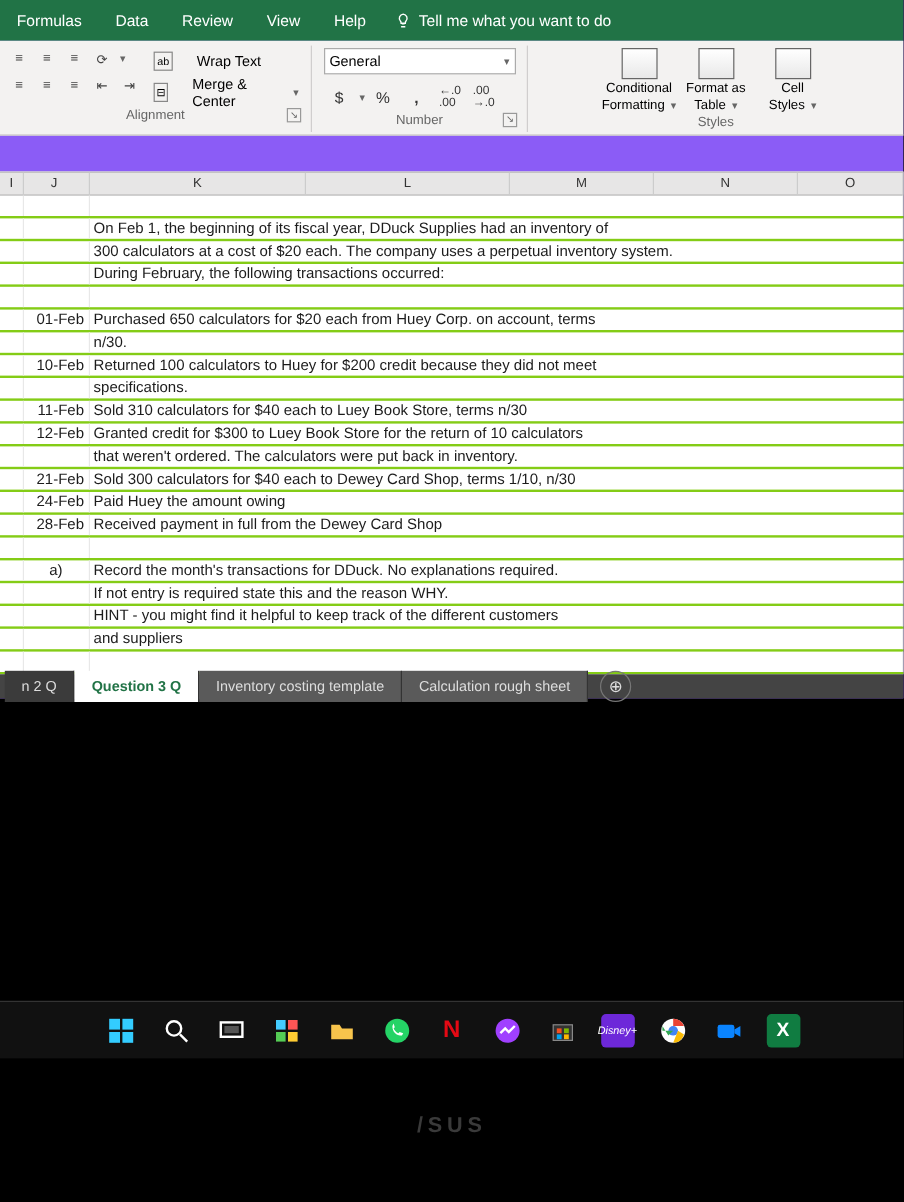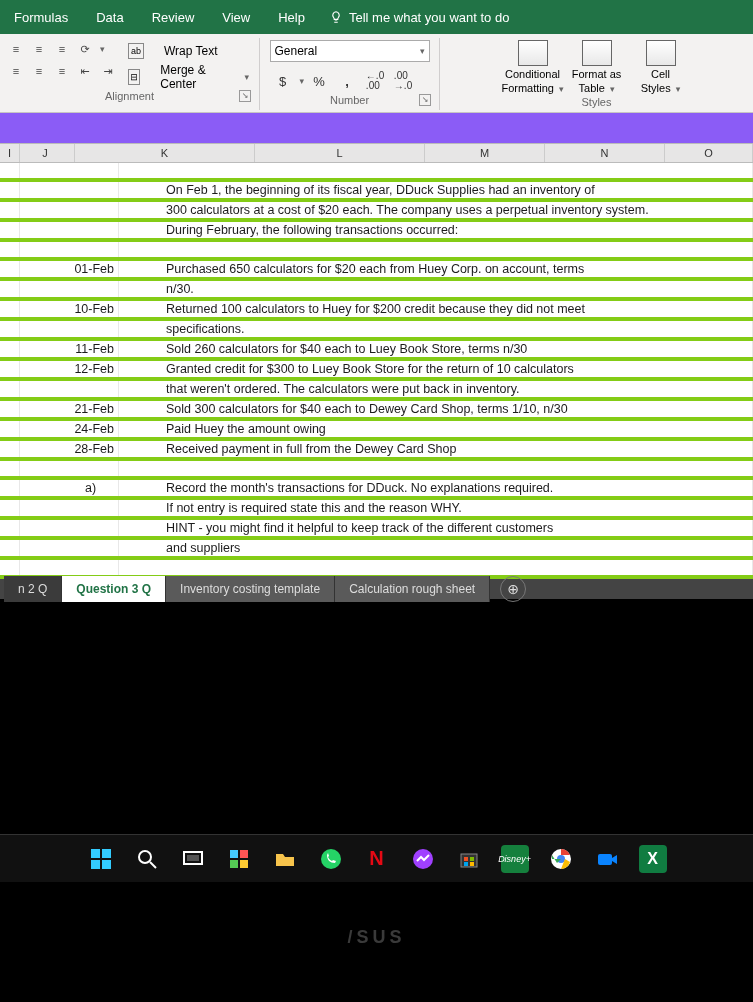--- a/index.html
+++ b/index.html
@@ -97,21 +97,21 @@
   .num-btn.small{font-size:10px;line-height:1;}
   
   .styles-row{display:flex;}
   .style-btn{display:flex;flex-direction:column;align-items:center;font-size:11px;gap:2px;width:64px;}
   .style-icon{width:30px;height:26px;border:1px solid #666;background:linear-gradient(#fff,#e8e8e8);}
   
   .sheet-area{background:#fff;margin-top:30px;}
   .col-headers{display:flex;background:#e7e6e6;border-top:1px solid #bbb;border-bottom:1px solid #bbb;height:20px;font-size:11px;}
   .col-h{border-right:1px solid #ccc;display:flex;align-items:center;justify-content:center;color:#333;}
   .grid{font-size:12.5px;color:#1c1c1c;}
-  .grow{display:flex;border-bottom:4px solid #84cc16;min-height:19px;gap:44px;}
+  .grow{display:flex;border-bottom:2px solid #84cc16;min-height:19px;}
   .cell{border-right:1px solid #e8e8e8;padding:1px 3px;overflow:hidden;white-space:nowrap;}
   .cI{width:20px;}
   .cJ{width:55px;text-align:right;padding-right:4px;}
   .cK{width:180px;}
   .rest{flex:1;}
   
   .sheet-tabs{
     background:#444;display:flex;align-items:center;height:20px;
     font-size:12px;padding-left:4px;gap:0;
   }
@@ -290,21 +290,21 @@
           <div class="cell rest">Returned 100 calculators to Huey  for $200 credit because they did not meet</div>
         </div>
       <div class="grow">
           <div class="cell cI"></div>
           <div class="cell cJ"></div>
           <div class="cell rest">specifications.</div>
         </div>
       <div class="grow">
           <div class="cell cI"></div>
           <div class="cell cJ">11-Feb</div>
-          <div class="cell rest">Sold 260 calculators for $40 each to Luey Book Store, terms n/30</div>
+          <div class="cell rest">Sold 310 calculators for $40 each to Luey Book Store, terms n/30</div>
         </div>
       <div class="grow">
           <div class="cell cI"></div>
           <div class="cell cJ">12-Feb</div>
           <div class="cell rest">Granted credit for $300 to Luey Book Store for the return of 10 calculators</div>
         </div>
       <div class="grow">
           <div class="cell cI"></div>
           <div class="cell cJ"></div>
           <div class="cell rest">that weren't ordered.  The calculators were put back in inventory.</div>
@@ -415,21 +415,21 @@
   </div>
   <div class="ticon">
     <svg width="22" height="22">
         <rect x="3" y="6" width="16" height="13" fill="#333" stroke="#888"></rect>
         <rect x="6" y="9" width="4" height="4" fill="#f25022"></rect>
         <rect x="12" y="9" width="4" height="4" fill="#7fba00"></rect>
         <rect x="6" y="14" width="4" height="4" fill="#00a4ef"></rect>
         <rect x="12" y="14" width="4" height="4" fill="#ffb900"></rect>
       </svg>
   </div>
-  <div class="ticon" style="background:#15803d;color:#fff;font-size:9px;font-style:italic;border-radius:4px;">Disney+</div>
+  <div class="ticon" style="background:#6d28d9;color:#fff;font-size:9px;font-style:italic;border-radius:4px;">Disney+</div>
   <div class="ticon">
     <svg width="22" height="22">
         <circle cx="11" cy="11" r="10" fill="#fff"></circle>
         <circle cx="11" cy="11" r="4" fill="#4285f4"></circle>
         <path d="M11 1a10 10 0 019 6H11z" fill="#ea4335"></path>
         <path d="M2 7l5 8 4-4H2z" fill="#34a853"></path>
         <path d="M11 21l4-10 5 3a10 10 0 01-9 7z" fill="#fbbc05"></path>
       </svg>
   </div>
   <div class="ticon">

